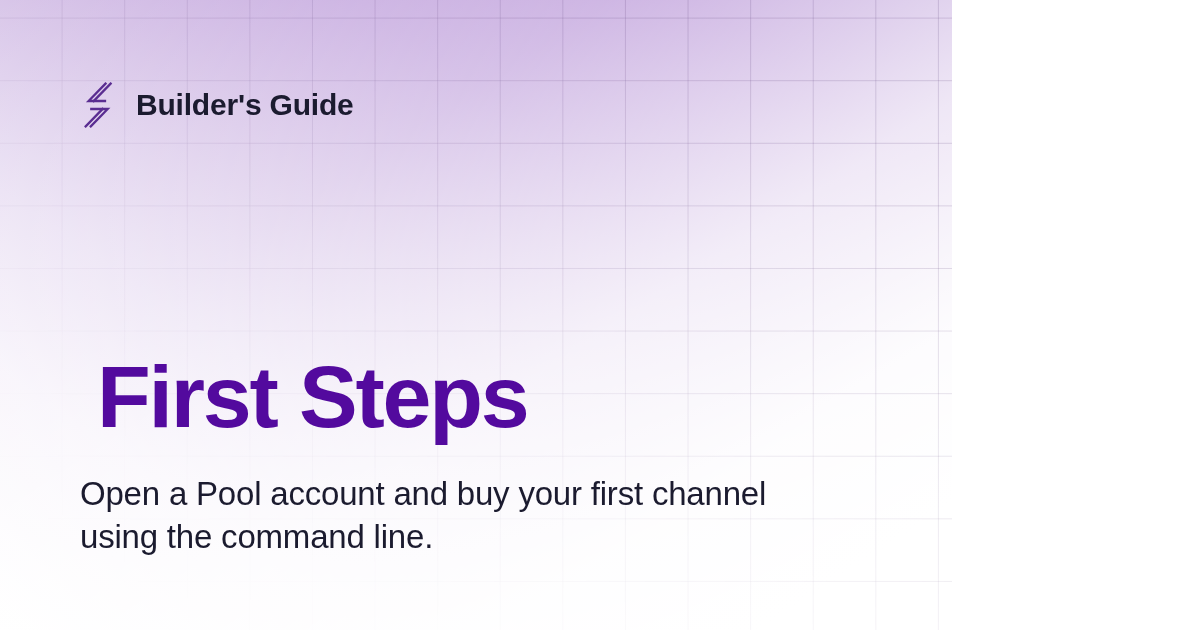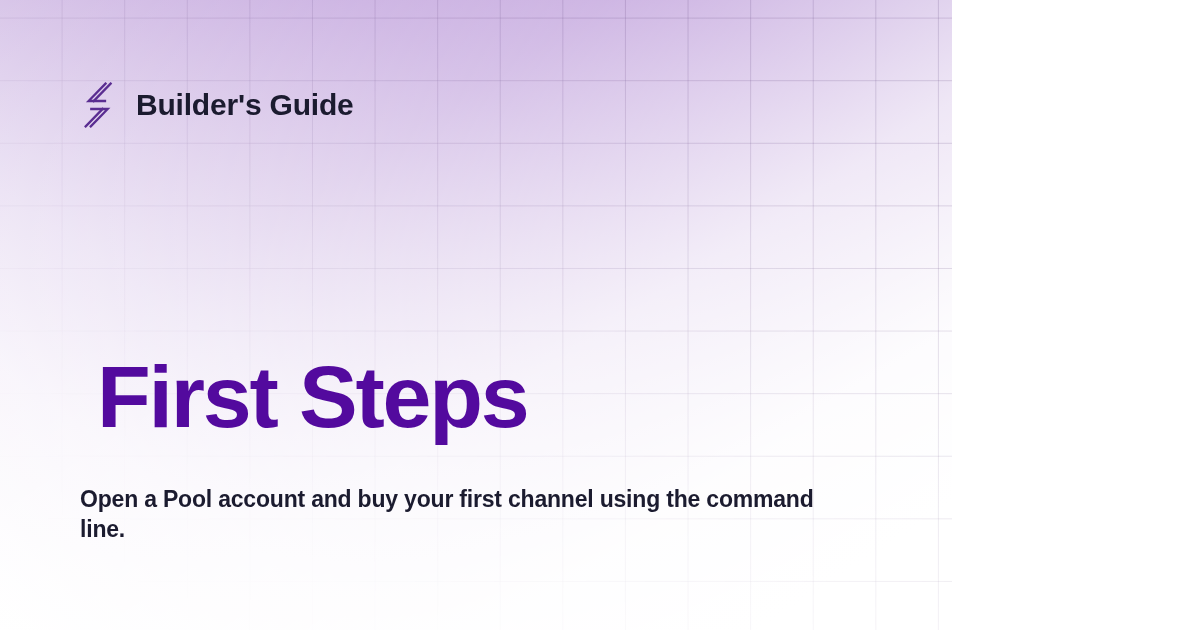--- a/index.html
+++ b/index.html
@@ -105,23 +105,23 @@
   .headline {
     font-size: 88px;
     font-weight: bold;
     color: #530a9e;
     line-height: 1.0;
     letter-spacing: -2.2px;
     margin: 17px;
     white-space: nowrap;
   }
   .subheadline {
-    margin: 44px 0 0 0;
-    font-size: 23px;
-    font-weight: bold;
+    margin: 32px 0 0 0;
+    font-size: 33px;
+    font-weight: normal;
     color: #1b1b2f;
     line-height: 1.30;
     letter-spacing: -0.2px;
     max-width: 770px;
   }
 </style>
 </head>
 <body>
 
 <div class="canvas">

